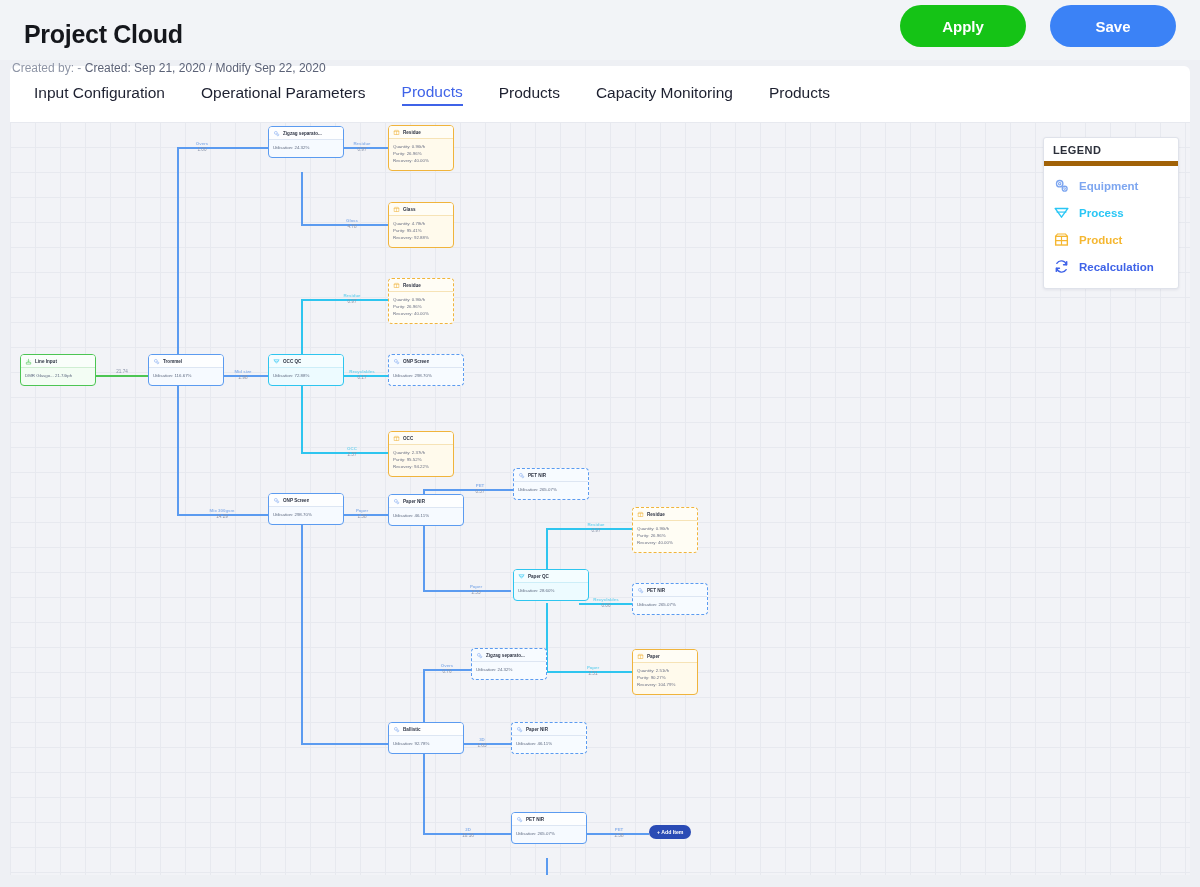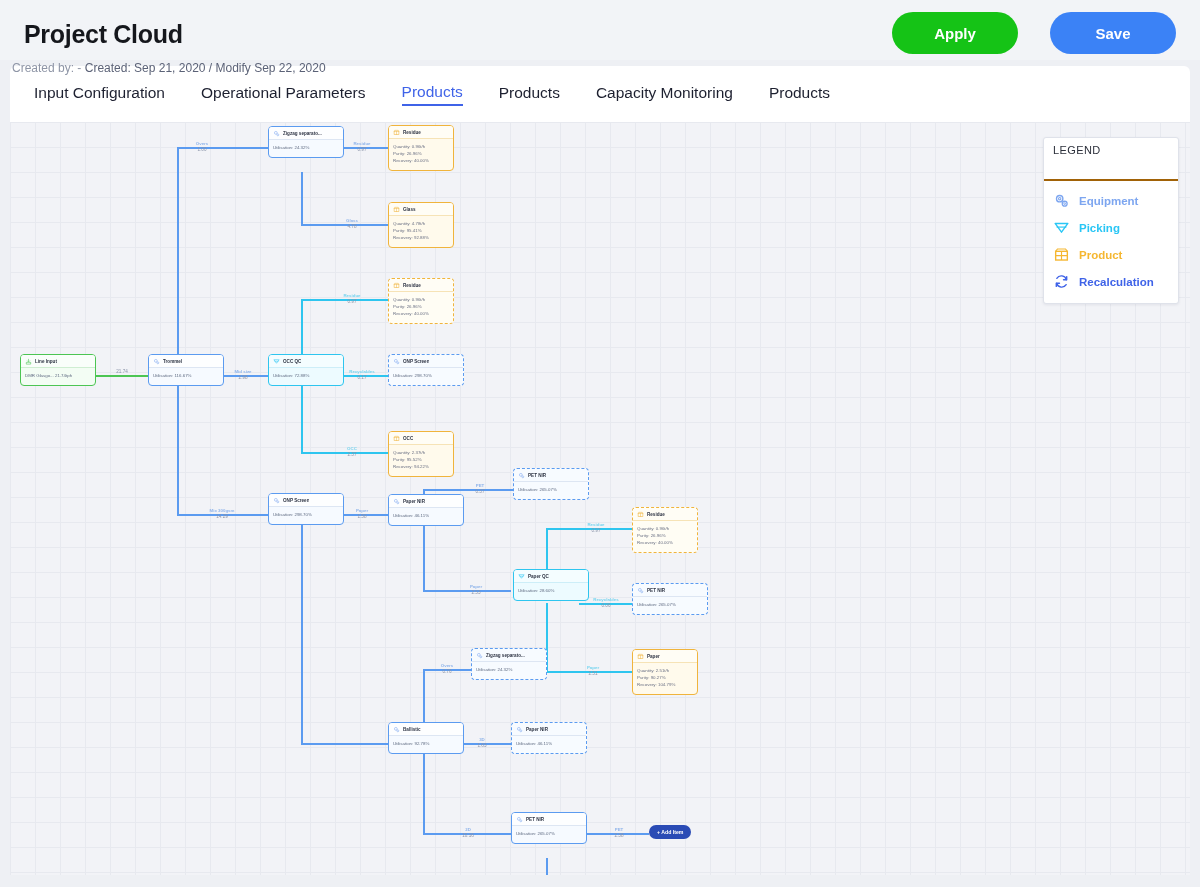--- a/index.html
+++ b/index.html
@@ -29,22 +29,22 @@
   }
   .header-sub {
     font-size: 12px;
     color: #5b6277;
     line-height: 16px;
     margin-top: 2px;
   }
   .header-sub .muted { color: #8e95a6; }
   .header-actions {
     position: absolute;
-    top: 12px; right: 24px;
-    display: flex; gap: 32px;
+    top: 5px; right: 24px;
+    display: flex; gap: 24px;
   }
   .btn {
     border: none;
     border-radius: 22px;
     height: 42px;
     min-width: 126px;
     padding: 0 26px;
     font-size: 15px;
     font-weight: bold;
     color: #fff;
@@ -97,25 +97,25 @@
     left: 1033px; top: 15px;
     width: 136px;
     background: #fff;
     border: 1px solid #dfe2ea;
     border-radius: 3px;
     box-shadow: 0 1px 3px rgba(20,30,60,0.08);
     z-index: 40;
   }
   .legend-title {
     font-size: 11px;
-    font-weight: normal;
+    font-weight: bold;
     color: #2b2f3a;
     letter-spacing: 0.4px;
-    padding: 6px 9px 23px;
-    border-bottom: 2px solid #a16207;
+    padding: 6px 9px 5px;
+    border-bottom: 5px solid #a16207;
   }
   .legend-body { padding: 6px 9px 8px; }
   .legend-row {
     display: flex; align-items: center;
     gap: 9px; height: 27px;
   }
   .legend-label { font-size: 11.5px; font-weight: bold; }
   .lg-equipment { color: #7da6f0; }
   .lg-picking   { color: #29c6f5; }
   .lg-product   { color: #f5b731; }
@@ -672,21 +672,21 @@
           <circle cx="11" cy="11" r="0.8" fill="none" stroke="#7da6f0" stroke-width="0.9"></circle>
         </svg>
         <span class="legend-label lg-equipment">Equipment</span>
       </div>
 
       <div class="legend-row">
         <svg width="17" height="17" viewBox="0 0 16 16">
           <path d="M2 4.2h12l-6 8.2z" fill="none" stroke="#29c6f5" stroke-width="1.3" stroke-linejoin="round"></path>
           <path d="M3.4 7.6h9.2" fill="none" stroke="#29c6f5" stroke-width="1.1"></path>
         </svg>
-        <span class="legend-label lg-picking">Picking</span>
+        <span class="legend-label lg-picking">Process</span>
       </div>
 
       <div class="legend-row">
         <svg width="17" height="17" viewBox="0 0 16 16">
           <rect x="2.5" y="5" width="11" height="8.2" fill="none" stroke="#f5b731" stroke-width="1.3"></rect>
           <path d="M2.5 5l1.7-2.2h7.6L13.5 5M8 5v8.2M2.5 9h11" fill="none" stroke="#f5b731" stroke-width="1.1"></path>
         </svg>
         <span class="legend-label lg-product">Product</span>
       </div>
 

